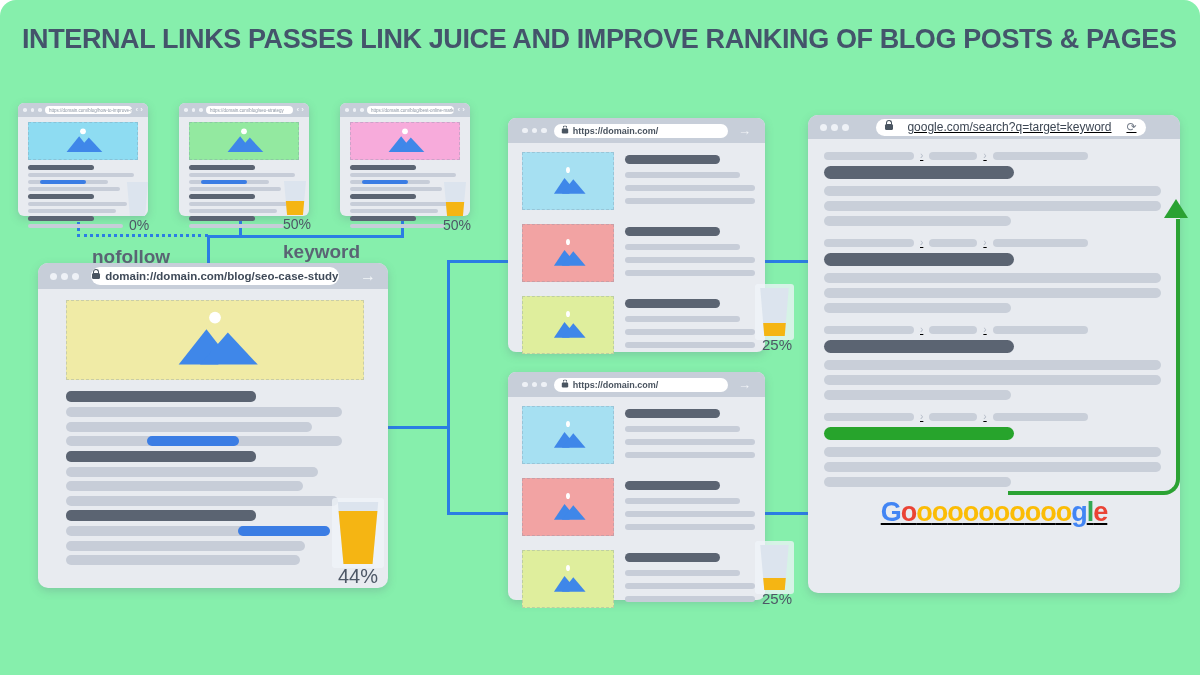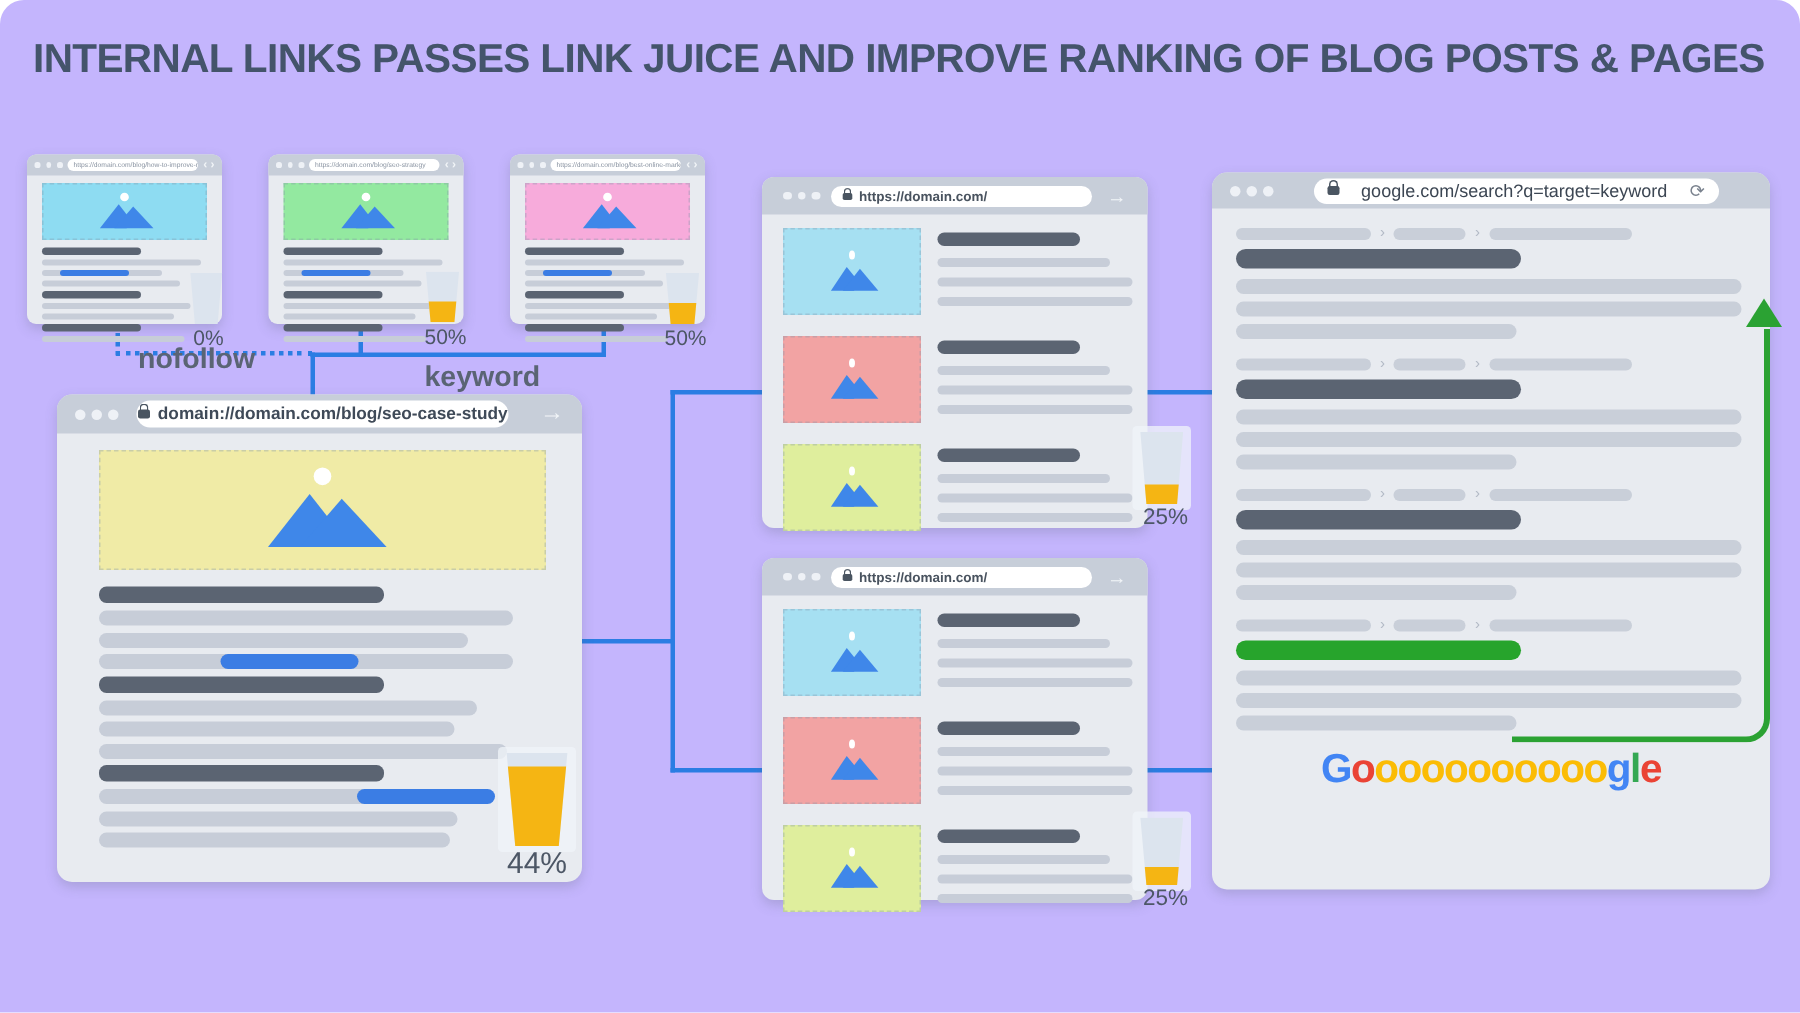--- a/index.html
+++ b/index.html
@@ -1,16 +1,16 @@
 <!DOCTYPE html>
 <html><head>
 <meta charset="utf-8">
 <style>
   html,body{margin:0;padding:0;background:#ffffff;font-family:"Liberation Sans",sans-serif;}
-  .canvas{position:relative;width:1200px;height:675px;background:#c4b5fd;border-radius:16px 16px 0 0;overflow:hidden;}
+  .canvas{position:relative;width:1200px;height:675px;background:#86efac;border-radius:16px 16px 0 0;overflow:hidden;}
 
   
   .title{position:absolute;left:22px;top:24px;width:1160px;font-size:27px;font-weight:700;
          color:#44546b;letter-spacing:-0.4px;white-space:nowrap;}
 
   
   .win{position:absolute;background:#e8ebf0;border-radius:8px;box-shadow:0 3px 8px rgba(90,100,120,.25);}
   .chrome{display:flex;align-items:center;background:#c7ced9;border-radius:8px 8px 0 0;}
   .dots{display:flex;gap:4px;align-items:center;}
   .dot{border-radius:50%;background:#eef1f6;}
@@ -58,21 +58,21 @@
   .hub-url{font-size:9px;font-weight:700;color:#49535f;white-space:nowrap;}
   .win.hub .navarrow{font-size:13px;margin-left:auto;}
   .hub-body{padding:9px 14px 0 14px;}
   .hub-item{display:flex;gap:11px;margin-bottom:13px;}
   .thumb{width:90px;height:56px;flex:0 0 auto;}
   .hub-txt{padding-top:3px;flex:1;}
   .hub-title{width:95px;height:9px;border-radius:4.5px;margin-bottom:8px;}
   .hub-ln{height:6px;border-radius:3px;margin-bottom:7px;}
 
   
-  .win.serp{left:808px;top:115px;width:372px;height:478px;border-radius:10px;}
+  .win.serp{left:808px;top:115px;width:372px;height:478px;border-radius:10px;text-decoration:underline;}
   .win.serp .chrome{height:24px;padding:0 12px;gap:4px;border-radius:10px 10px 0 0;}
   .win.serp .dot{width:7px;height:7px;}
   .win.serp .pill{width:252px;height:17px;border-radius:10px;margin:0 auto;padding:0 9px;gap:5px;}
   .serp-url{font-size:12px;color:#3c4653;white-space:nowrap;flex:1;text-align:center;}
   .refresh{font-size:12px;color:#7a828e;line-height:12px;}
   .search-row{display:flex;align-items:center;margin:15px 16px 0 16px;gap:5px;}
   .search-box{flex:1;height:33px;background:#fff;border-radius:6px;display:flex;align-items:center;padding-left:12px;
               font-size:21px;font-weight:700;color:#141e2a;}
   .search-btn{width:58px;height:33px;background:#6ba1ea;border-radius:7px;display:flex;align-items:center;justify-content:center;}
   .mag{width:13px;height:13px;border:3px solid #fff;border-radius:50%;position:relative;}
@@ -139,21 +139,21 @@
   <div class="cv" style="left:401px;top:214px;height:23px"></div>
   <div class="ch" style="left:207px;top:235px;width:197px"></div>
   <div class="cv" style="left:207px;top:235px;height:31px"></div>
   <div class="ch" style="left:388px;top:426px;width:62px"></div>
   <div class="cv" style="left:447px;top:260px;height:255px"></div>
   <div class="ch" style="left:447px;top:260px;width:62px"></div>
   <div class="ch" style="left:447px;top:512px;width:62px"></div>
   <div class="ch" style="left:764px;top:260px;width:45px"></div>
   <div class="ch" style="left:764px;top:512px;width:45px"></div>
 
-  <div class="linklabel" style="left:92px;top:229px">nofollow</div>
+  <div class="linklabel" style="left:92px;top:246px">nofollow</div>
   <div class="linklabel" style="left:283px;top:241px">keyword</div>
 
   <div class="win sm" style="left:18px;top:103px">
     <div class="chrome">
       <div class="dots">
           <span class="dot"></span>
           <span class="dot"></span>
           <span class="dot"></span>
         </div>
       <div class="pill">

